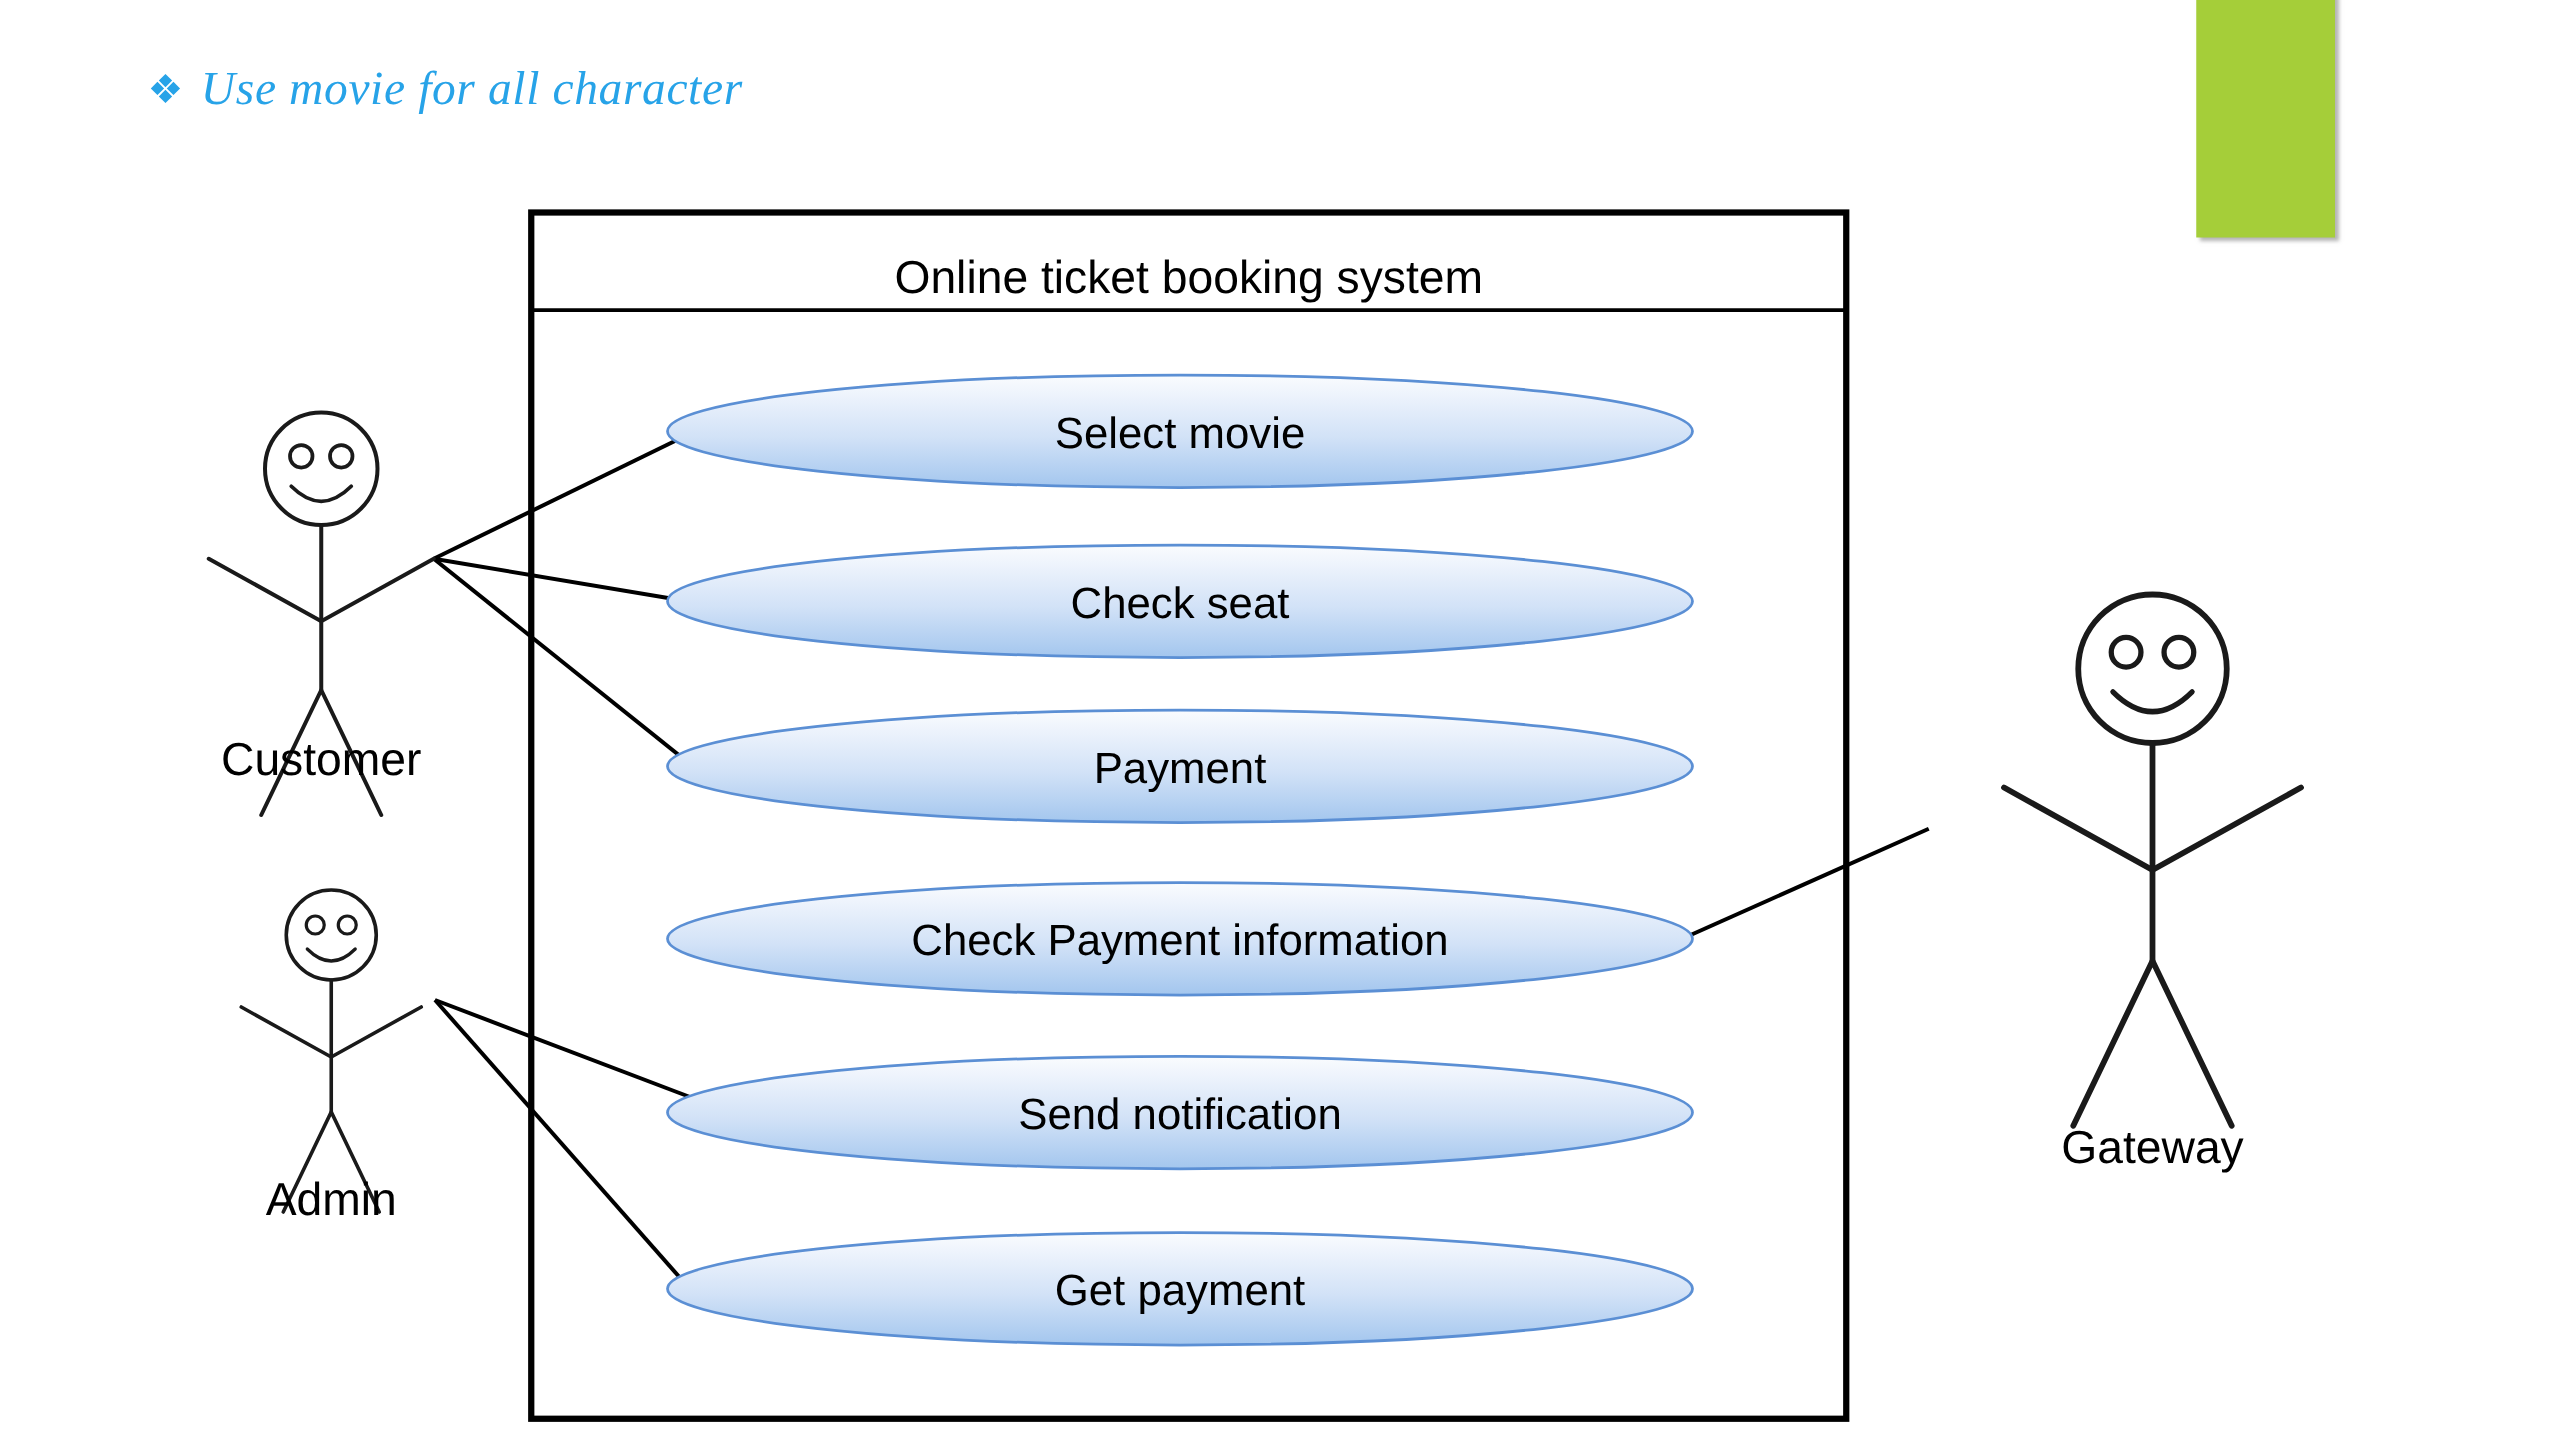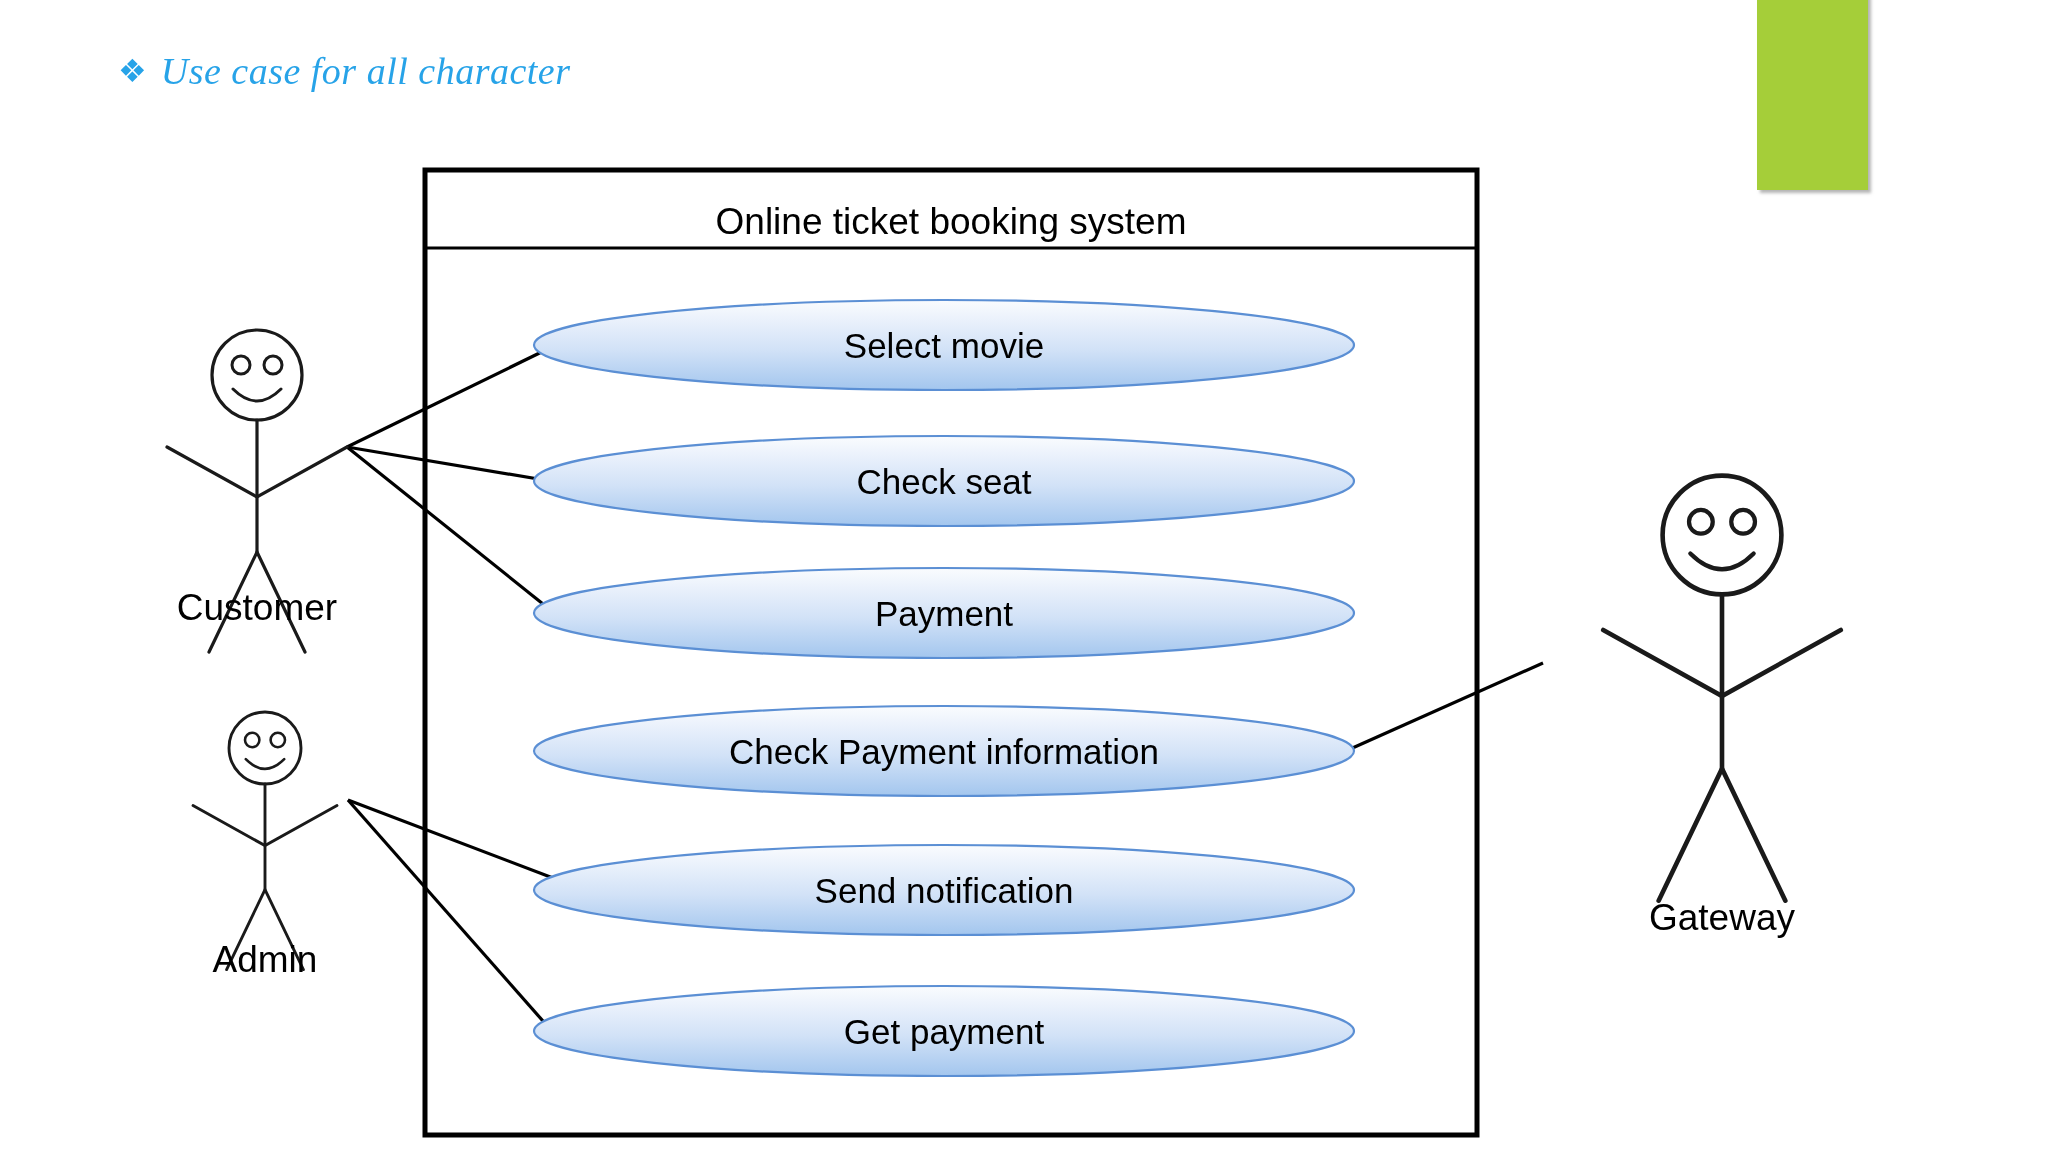--- a/index.html
+++ b/index.html
@@ -79,21 +79,21 @@
 </style>
 </head>
 <body>
 
 <div id="slide">
 
   <div class="green-block"></div>
 
   <div class="title-row">
     <span class="title-bullet">❖</span>
-    <span class="title-text">Use case for all character</span>
+    <span class="title-text">Use movie for all character</span>
   </div>
 
   <svg id="canvas" viewBox="0 0 2048 1152">
     <defs>
       <linearGradient id="ucGrad" x1="0" y1="0" x2="0" y2="1">
         <stop offset="0%" stop-color="#FAFCFE"></stop>
         <stop offset="18%" stop-color="#EDF3FC"></stop>
         <stop offset="55%" stop-color="#D2E2F7"></stop>
         <stop offset="100%" stop-color="#A3C6EE"></stop>
       </linearGradient>

